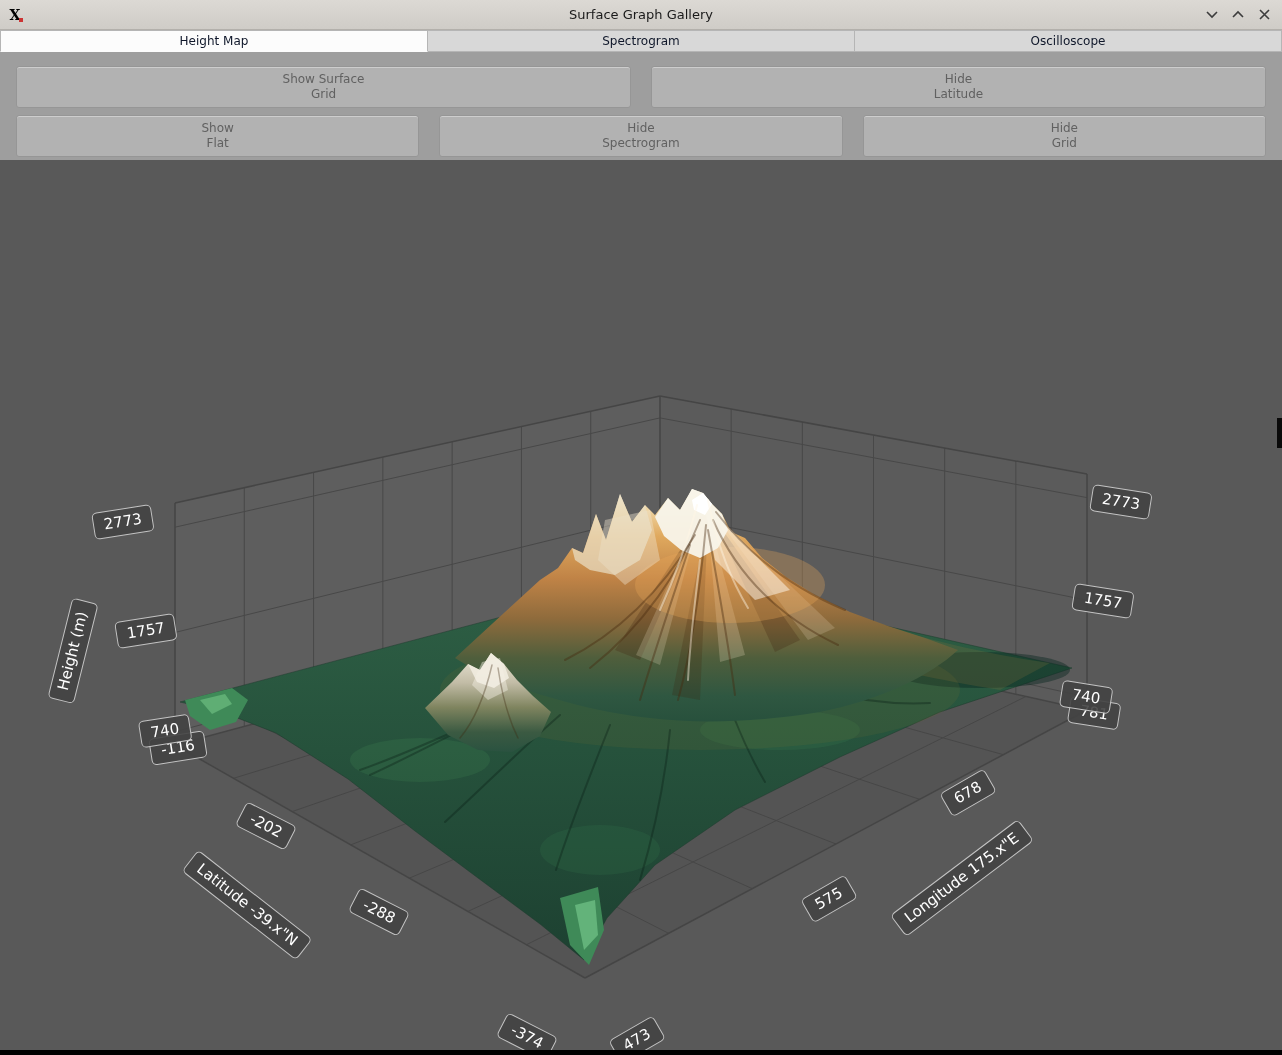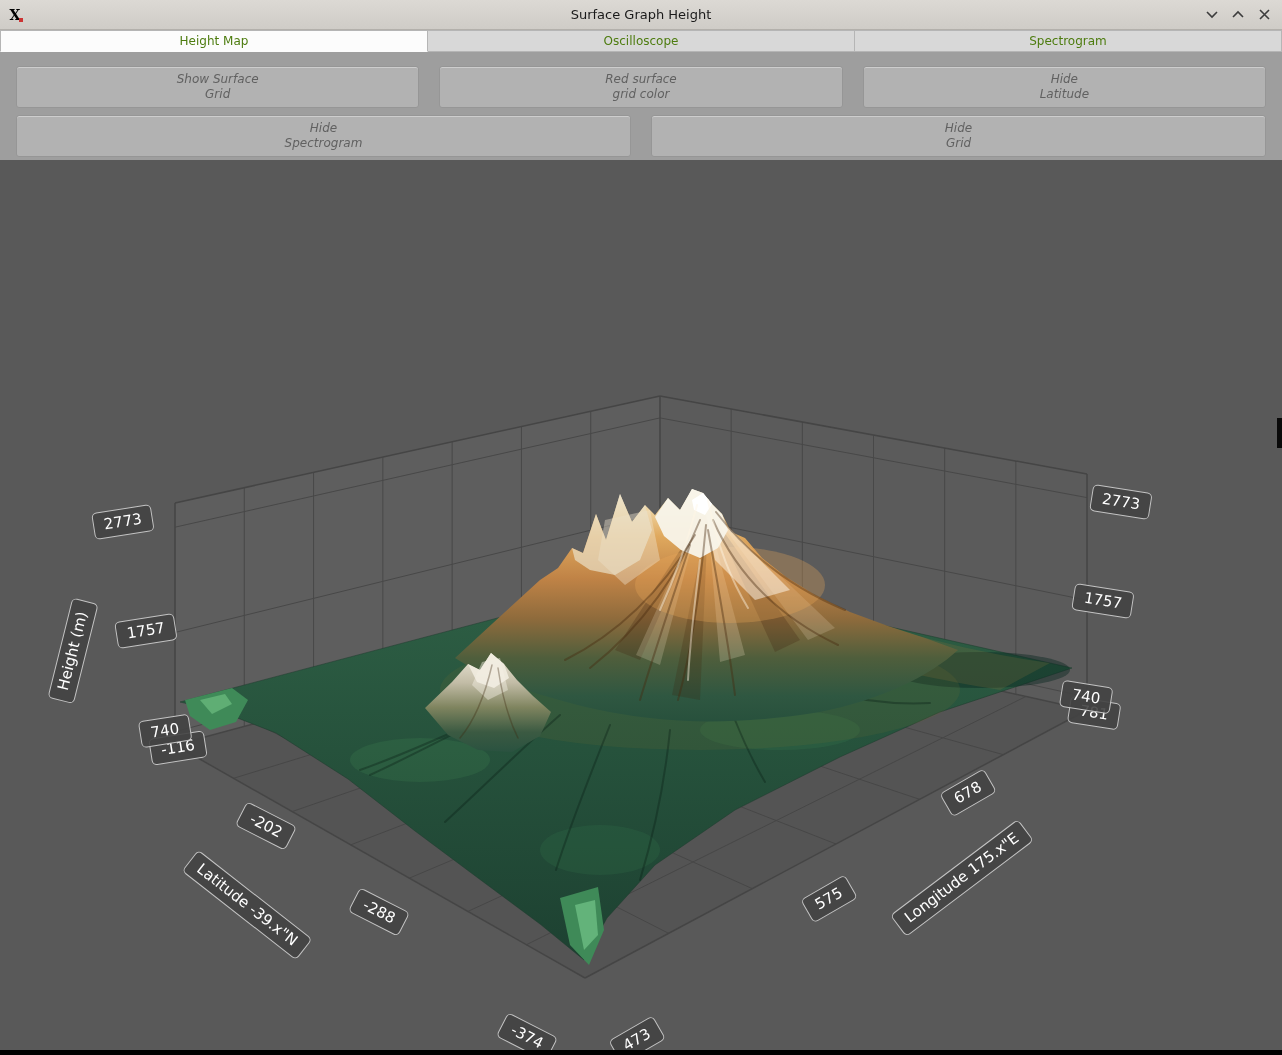--- a/index.html
+++ b/index.html
@@ -13,27 +13,27 @@
   .app-icon{position:relative;margin-left:7px;width:16px;height:16px;z-index:2;
     display:flex;align-items:center;justify-content:center;cursor:default;}
   .app-icon .xglyph{font-family:"DejaVu Serif",serif;font-weight:bold;font-size:14px;color:#000;line-height:1;}
   .app-icon::after{content:"";position:absolute;right:0;bottom:1px;width:4px;height:4px;background:#c33;}
   .window-controls{margin-left:auto;display:flex;gap:8px;padding-right:9px;z-index:2;}
   .wc{width:18px;height:18px;display:flex;align-items:center;justify-content:center;cursor:pointer;}
   .wc svg{display:block;}
 
   
   .tabbar{display:flex;height:22px;background:#cccccc;}
-  .tab{flex:1;display:flex;align-items:center;justify-content:center;font-size:12px;color:#4d7c0f;
+  .tab{flex:1;display:flex;align-items:center;justify-content:center;font-size:12px;color:#0f172a;
     background:#d8d8d8;border:1px solid #b5b5b5;border-left:none;cursor:pointer;}
   .tab:first-child{border-left:1px solid #b5b5b5;}
   .tab.active{background:#fcfcfc;border-bottom-color:#fcfcfc;}
 
   
-  .toolbar{padding:14px 16px 0 16px;background:#9e9e9e;font-style:italic;}
+  .toolbar{padding:14px 16px 0 16px;background:#9e9e9e;}
   .toolbar-row{display:flex;gap:20px;margin-bottom:7px;}
   .tool-btn{flex:1;height:40px;background:#b2b2b2;border:1px solid #969696;border-radius:3px;
     box-shadow:inset 0 1px 0 rgba(255,255,255,.35);
     display:flex;flex-direction:column;align-items:center;justify-content:center;
     font-size:12px;line-height:15px;color:#616161;cursor:pointer;}
 
   
   .plot{position:absolute;top:160px;left:0;width:1282px;height:895px;background:#595959;overflow:hidden;}
   .plot svg{position:absolute;top:0;left:0;width:1282px;height:895px;display:block;}
 
@@ -49,21 +49,21 @@
 </style>
 </head>
 <body>
 
 <div class="window">
 
   <div class="titlebar">
     <span class="app-icon">
         <span class="xglyph">X</span>
       </span>
-    <div class="titlebar-title">Surface Graph Height</div>
+    <div class="titlebar-title">Surface Graph Gallery</div>
     <div class="window-controls">
       <span class="wc">
         <svg width="12" height="11" viewBox="0 0 12 11">
             <polyline points="1,3 6,8 11,3" fill="none" stroke="#3c3c3c" stroke-width="1.6"></polyline>
           </svg>
       </span>
       <span class="wc">
         <svg width="12" height="11" viewBox="0 0 12 11">
             <polyline points="1,8 6,3 11,8" fill="none" stroke="#3c3c3c" stroke-width="1.6"></polyline>
           </svg>
@@ -71,40 +71,40 @@
       <span class="wc">
         <svg width="11" height="11" viewBox="0 0 11 11">
             <path d="M1,1 L10,10 M10,1 L1,10" stroke="#3c3c3c" stroke-width="1.6"></path>
           </svg>
       </span>
     </div>
   </div>
 
   <div class="tabbar">
     <div class="tab active">Height Map</div>
+    <div class="tab">Spectrogram</div>
     <div class="tab">Oscilloscope</div>
-    <div class="tab">Spectrogram</div>
   </div>
 
   <div class="toolbar">
     <div class="toolbar-row">
       <div class="tool-btn">
         <span>Show Surface</span>
         <span>Grid</span>
       </div>
       <div class="tool-btn">
-        <span>Red surface</span>
-        <span>grid color</span>
-      </div>
-      <div class="tool-btn">
         <span>Hide</span>
         <span>Latitude</span>
       </div>
     </div>
     <div class="toolbar-row">
+      <div class="tool-btn">
+        <span>Show</span>
+        <span>Flat</span>
+      </div>
       <div class="tool-btn">
         <span>Hide</span>
         <span>Spectrogram</span>
       </div>
       <div class="tool-btn">
         <span>Hide</span>
         <span>Grid</span>
       </div>
     </div>
   </div>

